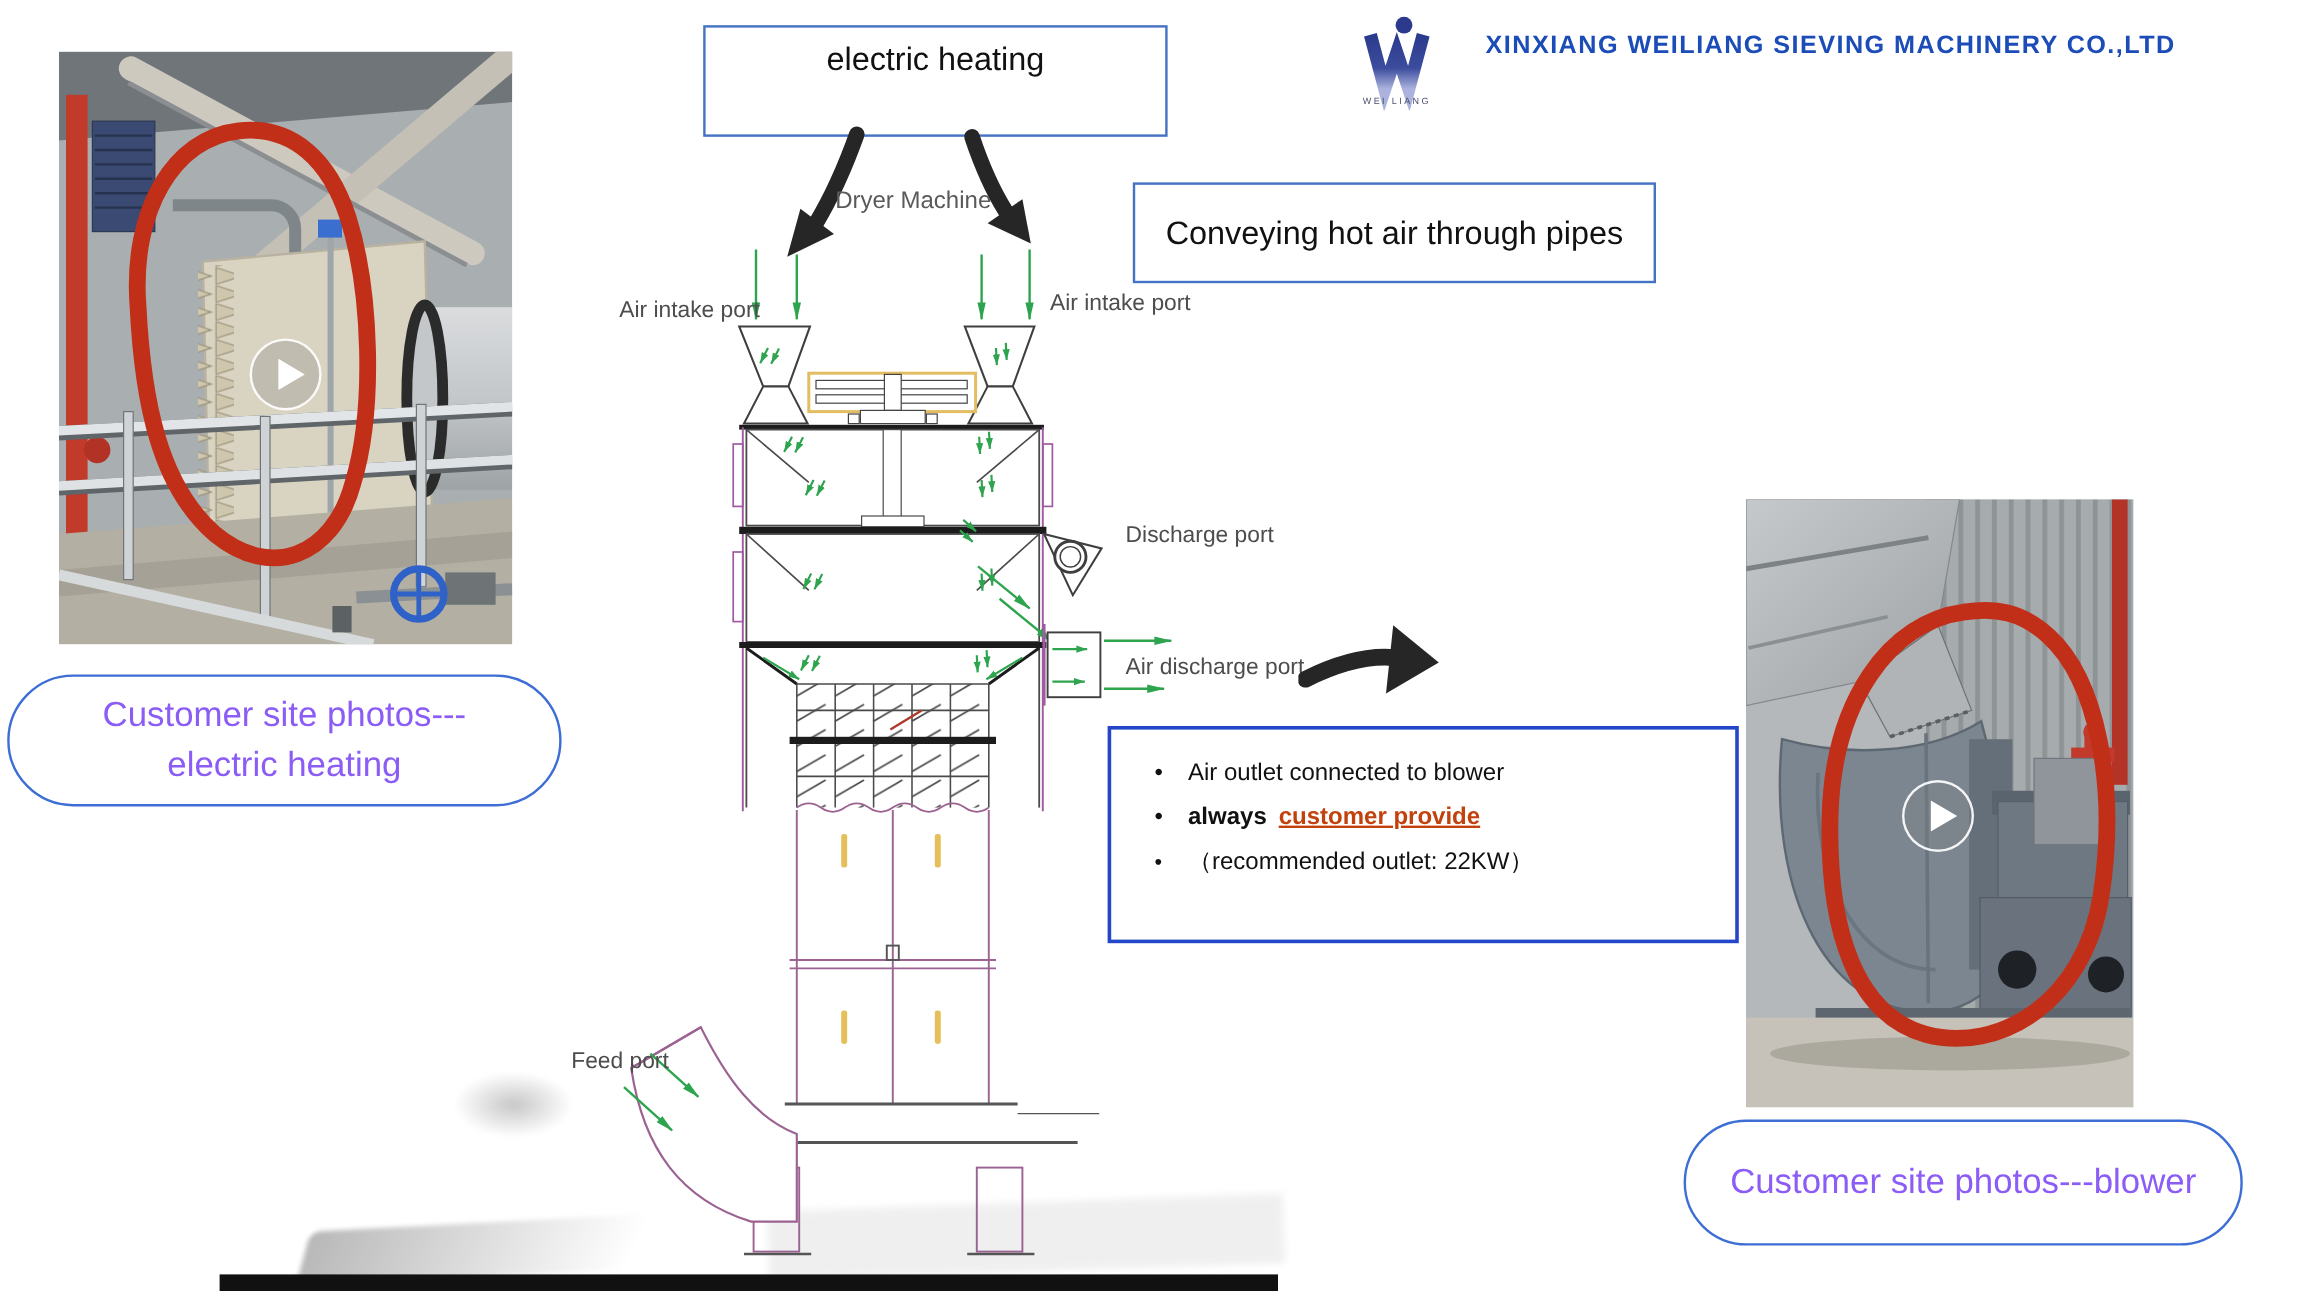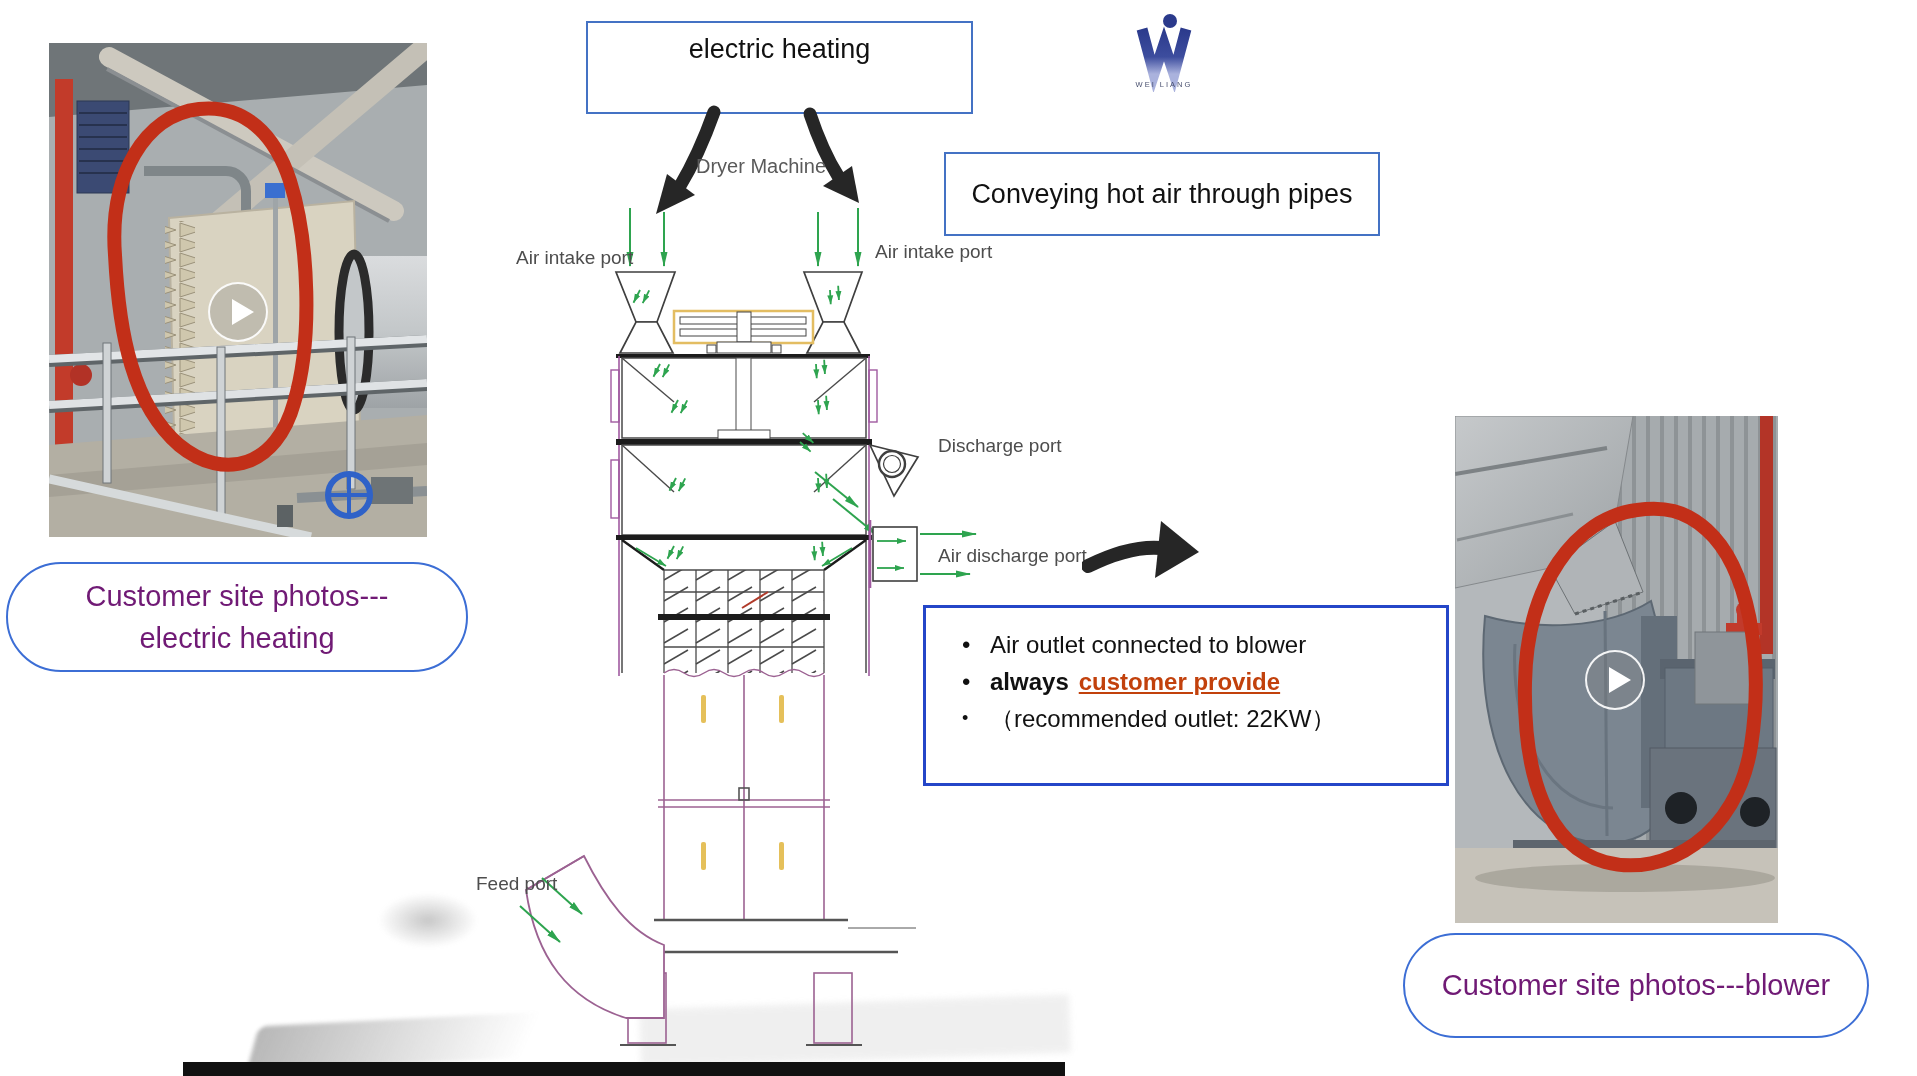--- a/index.html
+++ b/index.html
@@ -23,32 +23,32 @@
     color:#111; text-align:center;
   }
   .note-heating { left:586px; top:21px; width:387px; height:93px;
     font-size:27px; line-height:40px; padding-top:6px; }
   .note-conveying { left:944px; top:152px; width:436px; height:84px;
     font-size:27px; display:flex; align-items:center; justify-content:center; }
 
   
   .pill {
     position:absolute; background:#fff; border:2.5px solid #3c6ed5;
-    text-align:center; color:#701a75; font-size:29px;
+    text-align:center; color:#8b5cf6; font-size:29px;
   }
   .pill-left { left:6px; top:562px; width:462px; height:110px; border-radius:55px;
     line-height:42px; padding-top:11px; }
   .pill-right { left:1403px; top:933px; width:466px; height:105px; border-radius:53px;
     display:flex; align-items:center; justify-content:center; }
 
   
   .bullet-box {
     position:absolute; left:923px; top:605px; width:526px; height:181px;
     background:#ffffff; border:3px solid #2446c8; padding:18px 8px 0 30px;
-    font-size:24px; color:#111;
+    font-size:20px; color:#111;
   }
   .bullet-box .li { position:relative; padding-left:34px; line-height:37px; white-space:nowrap; }
   .bullet-box .li::before { content:"•"; position:absolute; left:6px; }
   .bullet-box .li.small-dot::before { font-size:18px; }
   .bb-bold { font-weight:bold; margin-right:10px; }
   .bb-link { font-weight:bold; color:#c2410c; text-decoration:underline; cursor:pointer; }
 
   
   .photo { position:absolute; overflow:hidden; }
   .photo-left { left:49px; top:43px; width:378px; height:494px; }
@@ -97,20 +97,21 @@
           <stop offset="0" stop-color="#2b3a8c"></stop>
             <stop offset="0.62" stop-color="#3d4d9e"></stop>
             <stop offset="1" stop-color="#aab2dd"></stop>
         </linearGradient>
       </defs>
       <circle cx="37" cy="9" r="7" fill="#2b3a8c"></circle>
       <path d="M9,17 L21,62 L31,32 L41,62 L53,17" fill="none" stroke="url(#wlg)" stroke-width="11"></path>
       <text x="31" y="75" font-size="7.5" letter-spacing="2" text-anchor="middle" fill="#4a5170">WEI LIANG</text>
     </svg>
   </div>
+  <div class="company-name">XINXIANG WEILIANG SIEVING MACHINERY CO.,LTD</div>
 
   <div class="smudge smudge-2"></div>
   <div class="smudge smudge-1"></div>
   <div class="smudge smudge-3"></div>
 
   <div class="photo photo-left">
     <svg width="378" height="494" viewBox="0 0 378 494">
       <defs>
         <pattern id="fins" width="26" height="15" patternUnits="userSpaceOnUse">
           <path d="M1,0 L23,7 L1,14 Z" fill="#cfc7ad" stroke="#9a917a" stroke-width="1"></path>

